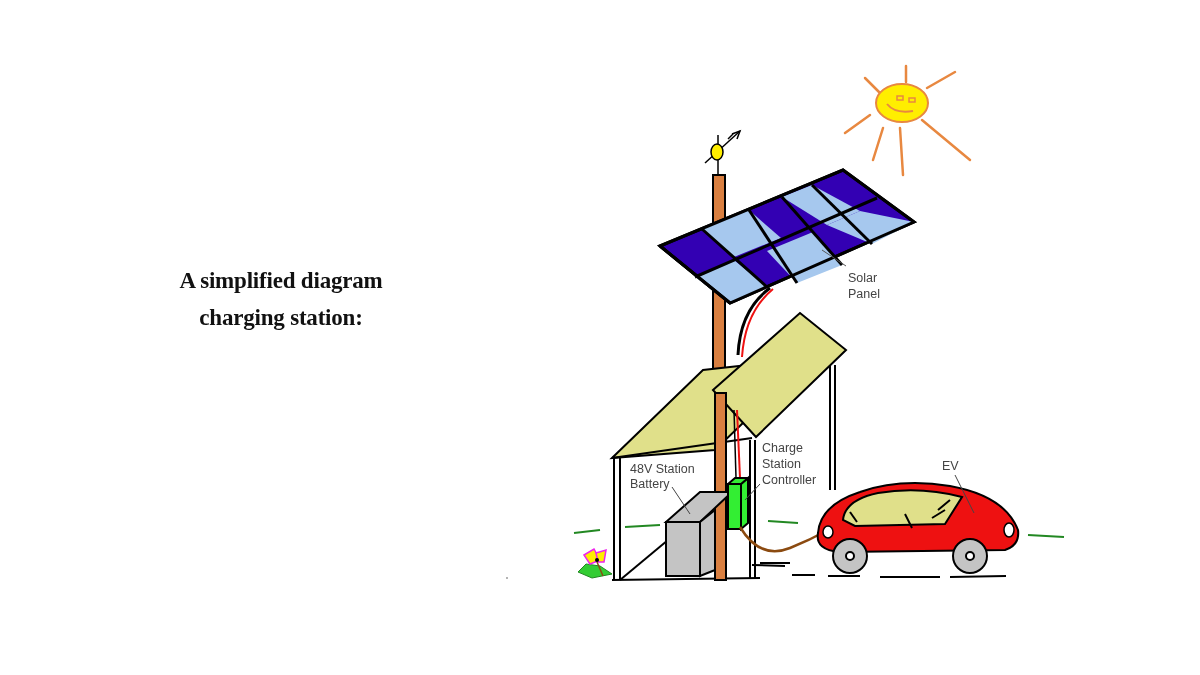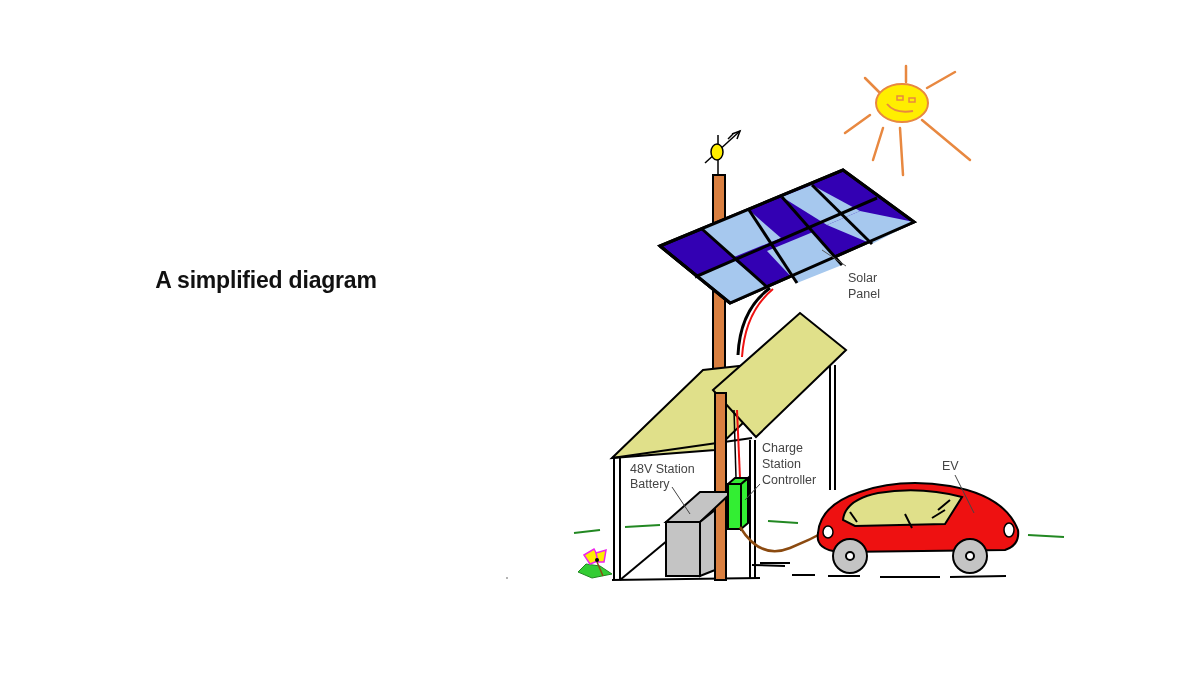--- a/index.html
+++ b/index.html
@@ -1,30 +1,31 @@
 <!DOCTYPE html>
 <html><head>
 <meta charset="utf-8">
 <style>
   html, body { margin:0; padding:0; background:#ffffff; }
   body { width:1200px; height:675px; position:relative; overflow:hidden; font-family:"Liberation Sans", sans-serif; }
   .caption {
-    position:absolute; left:96px; top:262px; width:340px;
-    text-align:center; font-family:Liberation Sans, sans-serif; font-weight:bold;
+    position:absolute; left:111px; top:262px; width:340px;
+    text-align:center; font-family:Liberation Serif, serif; font-weight:bold;
     font-size:23px; line-height:37px; color:#111111; letter-spacing:-0.2px;
   }
   .caption span { display:block; }
   svg.diagram { position:absolute; left:0; top:0; }
   .lbl { font-family:"Liberation Sans", sans-serif; font-size:12.5px; fill:#444444; }
 </style>
 </head>
 <body>
 
 <div class="caption">
   <span>A simplified diagram</span>
+  <span>charging station:</span>
 </div>
 
 <svg class="diagram" width="1200" height="675" viewBox="0 0 1200 675">
 
   <g>
     <g stroke="#e88840" stroke-width="2.5" stroke-linecap="round">
       <line x1="906" y1="66" x2="906" y2="82"></line>
       <line x1="927" y1="88" x2="955" y2="72"></line>
       <line x1="865" y1="78" x2="882" y2="95"></line>
       <line x1="922" y1="120" x2="970" y2="160"></line>

